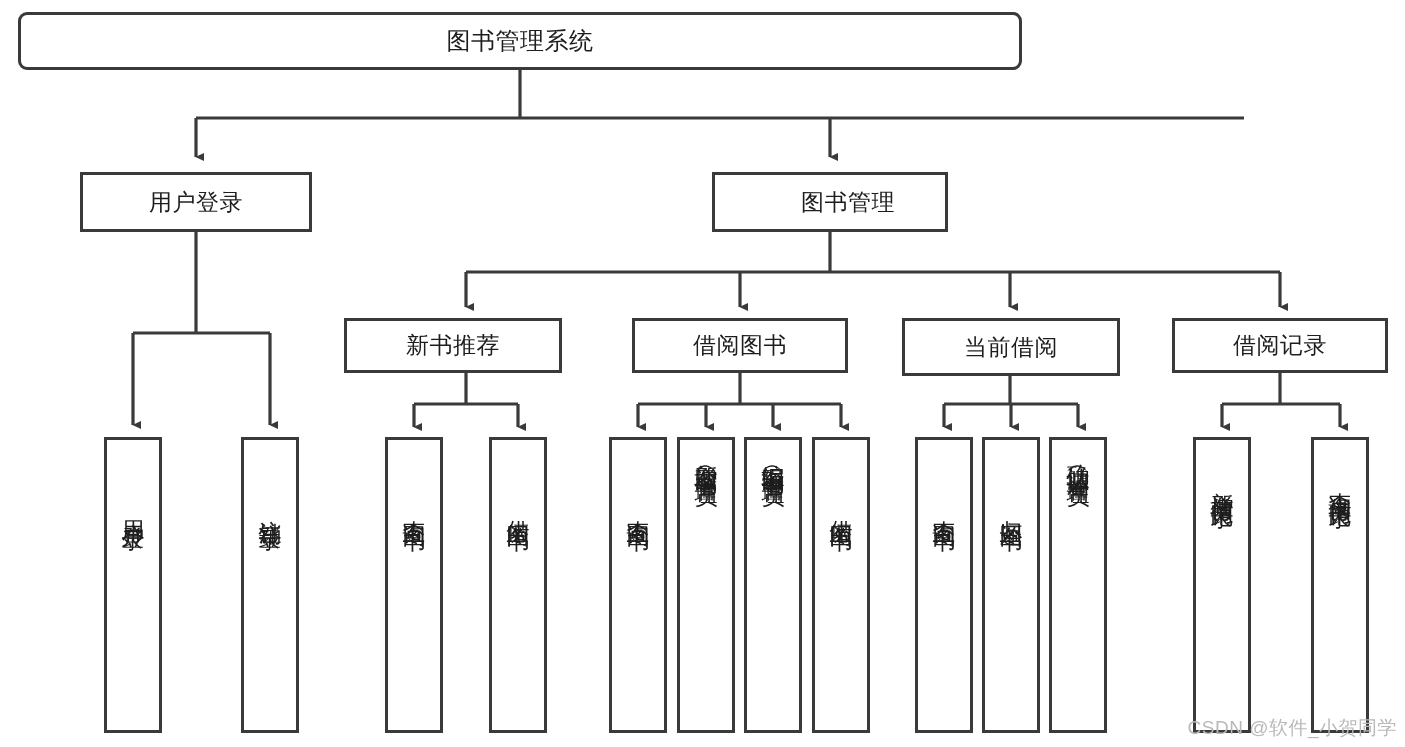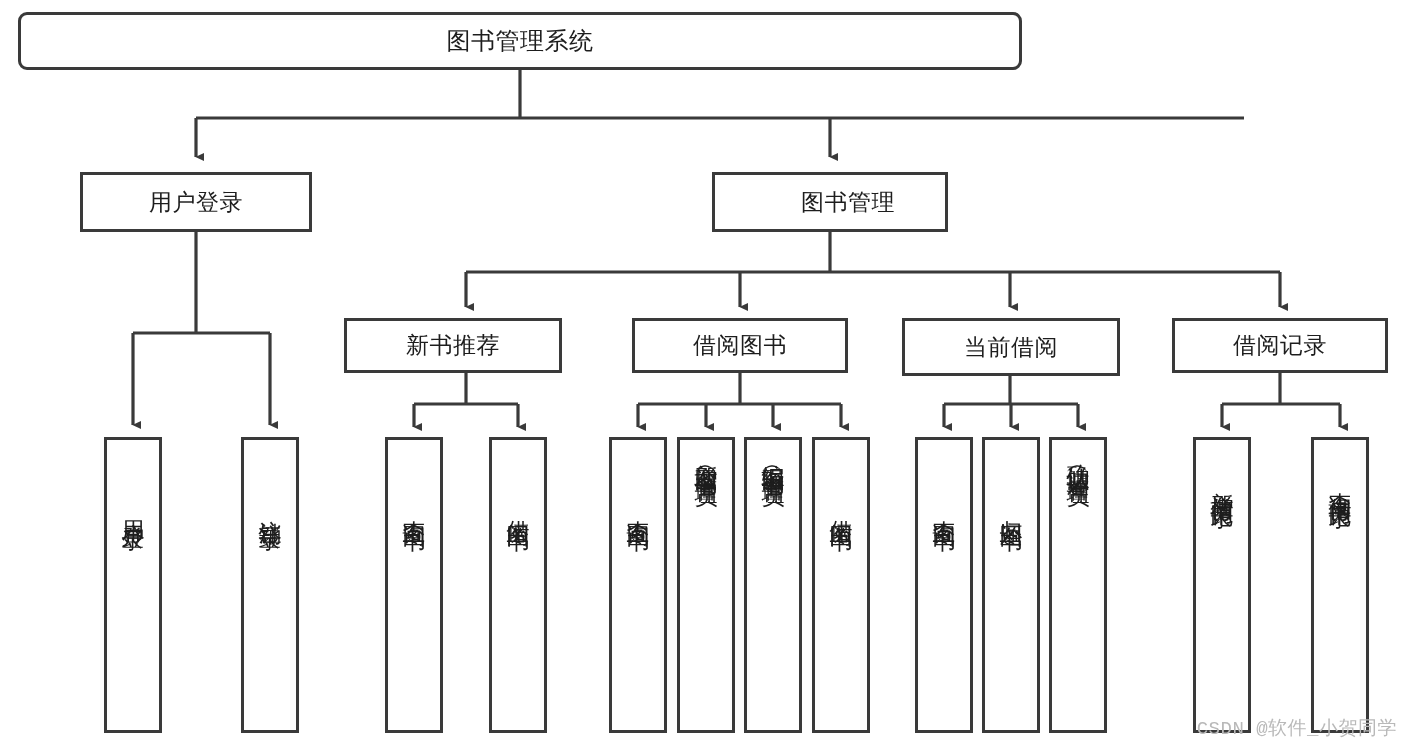--- a/index.html
+++ b/index.html
@@ -63,21 +63,21 @@
     font-size: 24px;
   }
   #watermark {
     position: absolute;
     right: 8px;
     bottom: 6px;
     font-size: 19px;
     color: #b9b9b9;
     letter-spacing: 0.5px;
     white-space: nowrap;
-    font-family: Liberation Mono, monospace;
+    font-family: Liberation Sans, sans-serif;
   }
 </style>
 </head>
 <body>
 
 <div id="diagram-root">
 
   <svg id="edge-layer" viewBox="0 0 1405 747" width="1405" height="747" xmlns="http://www.w3.org/2000/svg">
     <defs>
       <marker id="arrowhead" markerWidth="9" markerHeight="9" refX="4.2" refY="8.4" orient="auto" markerUnits="userSpaceOnUse">

